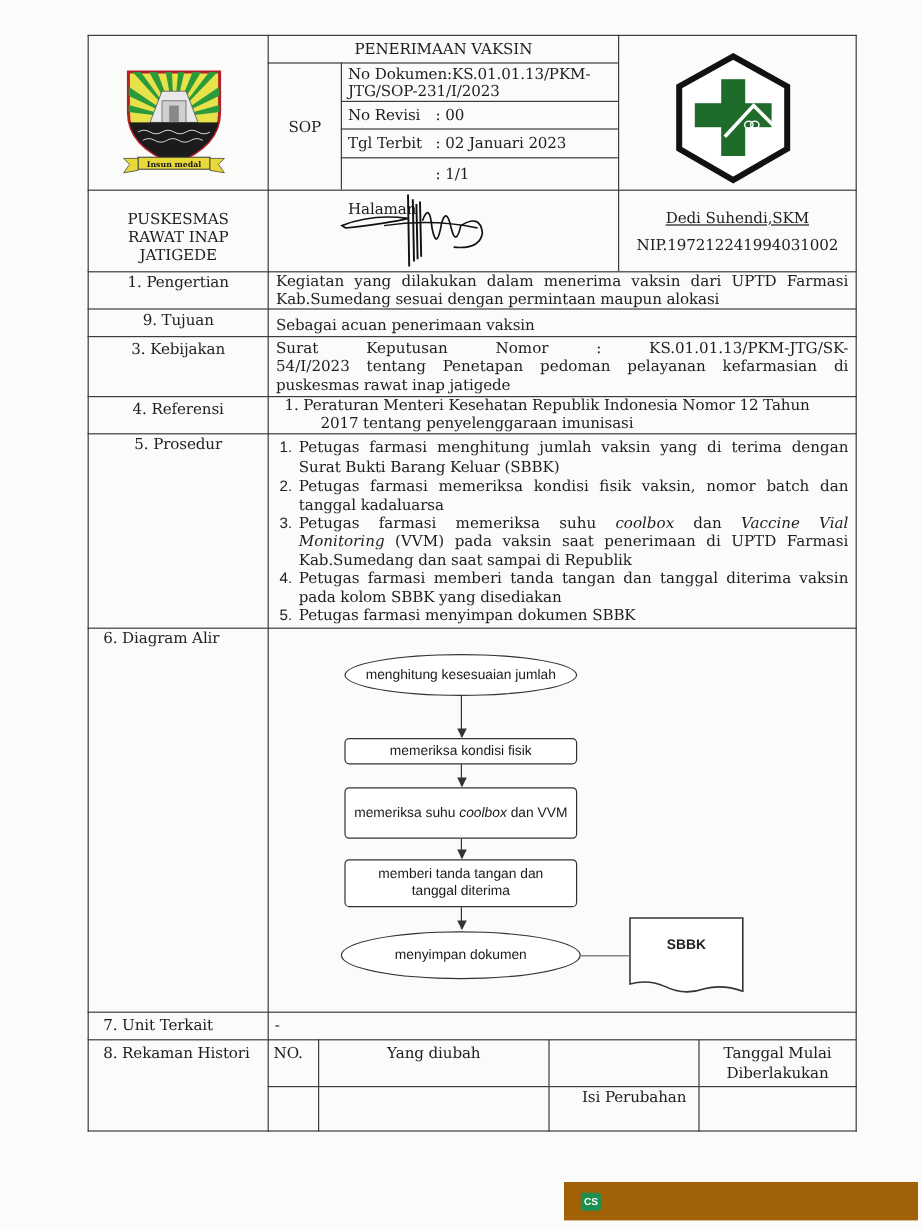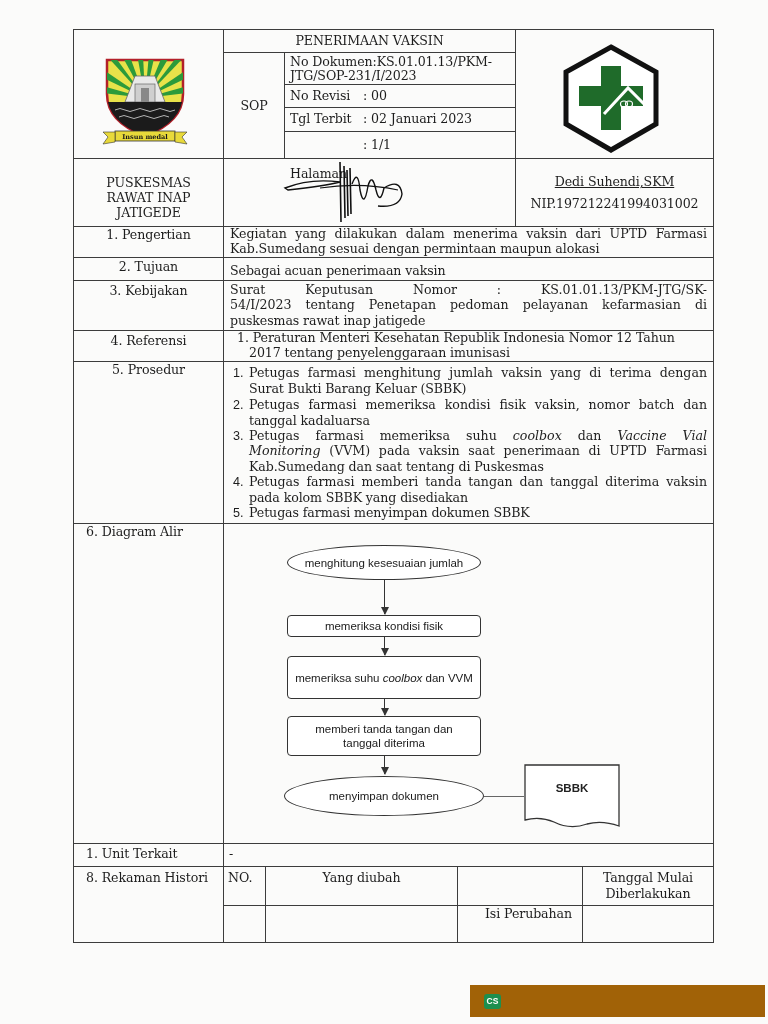--- a/index.html
+++ b/index.html
@@ -133,54 +133,54 @@
 <div class="t ctr" style="left:516px;top:174px;width:197px;text-decoration:underline;">Dedi Suhendi,SKM</div>
 <div class="t ctr" style="left:516px;top:196px;width:197px;">NIP.197212241994031002</div>
 
 <div>
   <div class="t ctr" style="left:74px;top:227px;width:149px;">1. Pengertian</div>
   <div class="j" style="left:230px;top:226px;width:477px;">Kegiatan yang dilakukan dalam menerima vaksin dari UPTD Farmasi</div>
   <div class="t" style="left:230px;top:241px;">Kab.Sumedang sesuai dengan permintaan maupun alokasi</div>
 </div>
 
 <div>
-  <div class="t ctr" style="left:74px;top:259px;width:149px;">2. Tujuan</div>
+  <div class="t ctr" style="left:74px;top:259px;width:149px;">9. Tujuan</div>
   <div class="t" style="left:230px;top:263px;">Sebagai acuan penerimaan vaksin</div>
 </div>
 
 <div>
   <div class="t ctr" style="left:74px;top:283px;width:149px;">3. Kebijakan</div>
   <div class="j" style="left:230px;top:282px;width:477px;word-spacing:6px;">Surat Keputusan Nomor : KS.01.01.13/PKM-JTG/SK-</div>
   <div class="j" style="left:230px;top:297px;width:477px;">54/I/2023 tentang Penetapan pedoman pelayanan kefarmasian di</div>
   <div class="t" style="left:230px;top:313px;">puskesmas rawat inap jatigede</div>
 </div>
 
 <div>
   <div class="t ctr" style="left:74px;top:333px;width:149px;">4. Referensi</div>
   <div class="t" style="left:237px;top:330px;">1. Peraturan Menteri Kesehatan Republik Indonesia Nomor 12 Tahun</div>
-  <div class="t" style="left:249px;top:345px;">2017 tentang penyelenggaraan imunisasi</div>
+  <div class="t" style="left:267px;top:345px;">2017 tentang penyelenggaraan imunisasi</div>
 </div>
 
 <div>
   <div class="t ctr" style="left:74px;top:362px;width:149px;">5. Prosedur</div>
   <div>
     <div class="t sans" style="left:233px;top:366px;">1.</div>
     <div class="j" style="left:249px;top:365px;width:458px;">Petugas farmasi menghitung jumlah vaksin yang di terima dengan</div>
     <div class="t" style="left:249px;top:381px;">Surat Bukti Barang Keluar (SBBK)</div>
   </div>
   <div>
     <div class="t sans" style="left:233px;top:398px;">2.</div>
     <div class="j" style="left:249px;top:397px;width:458px;">Petugas farmasi memeriksa kondisi fisik vaksin, nomor batch dan</div>
     <div class="t" style="left:249px;top:413px;">tanggal kadaluarsa</div>
   </div>
   <div>
     <div class="t sans" style="left:233px;top:429px;">3.</div>
     <div class="j" style="left:249px;top:428px;width:458px;word-spacing:10px;">Petugas farmasi memeriksa suhu <i>coolbox</i> dan <i>Vaccine Vial</i></div>
     <div class="j" style="left:249px;top:443px;width:458px;"><i>Monitoring</i> (VVM) pada vaksin saat penerimaan di UPTD Farmasi</div>
-    <div class="t" style="left:249px;top:459px;">Kab.Sumedang dan saat tentang di Puskesmas</div>
+    <div class="t" style="left:249px;top:459px;">Kab.Sumedang dan saat sampai di Republik</div>
   </div>
   <div>
     <div class="t sans" style="left:233px;top:475px;">4.</div>
     <div class="j" style="left:249px;top:474px;width:458px;">Petugas farmasi memberi tanda tangan dan tanggal diterima vaksin</div>
     <div class="t" style="left:249px;top:490px;">pada kolom SBBK yang disediakan</div>
   </div>
   <div>
     <div class="t sans" style="left:233px;top:506px;">5.</div>
     <div class="t" style="left:249px;top:505px;">Petugas farmasi menyimpan dokumen SBBK</div>
   </div>
@@ -208,21 +208,21 @@
 
   <div class="abs" style="left:522px;top:762px;width:100px;height:70px;">
     <svg width="100" height="70" viewBox="0 0 100 70" style="position:absolute;left:0;top:0;">
       <path d="M3 3 L97 3 L97 64 Q80 58 65 62 Q48 68 32 60 Q18 54 3 58 Z" fill="#fff" stroke="#333" stroke-width="1.3"></path>
     </svg>
     <div class="abs sans" style="left:0;top:20px;width:100px;text-align:center;font-size:11.5px;font-weight:bold;color:#222;">SBBK</div>
   </div>
 </div>
 
 <div>
-  <div class="t" style="left:86px;top:846px;">1. Unit Terkait</div>
+  <div class="t" style="left:86px;top:846px;">7. Unit Terkait</div>
   <div class="t" style="left:229px;top:846px;">-</div>
 </div>
 
 <div>
   <div class="t" style="left:86px;top:870px;">8. Rekaman Histori</div>
   <div class="t" style="left:228px;top:870px;">NO.</div>
   <div class="t ctr" style="left:266px;top:870px;width:191px;">Yang diubah</div>
   <div class="t" style="left:485px;top:870px;margin-top:36px;">Isi Perubahan</div>
   <div class="t ctr" style="left:583px;top:870px;width:130px;">Tanggal Mulai</div>
   <div class="t ctr" style="left:583px;top:886px;width:130px;">Diberlakukan</div>

